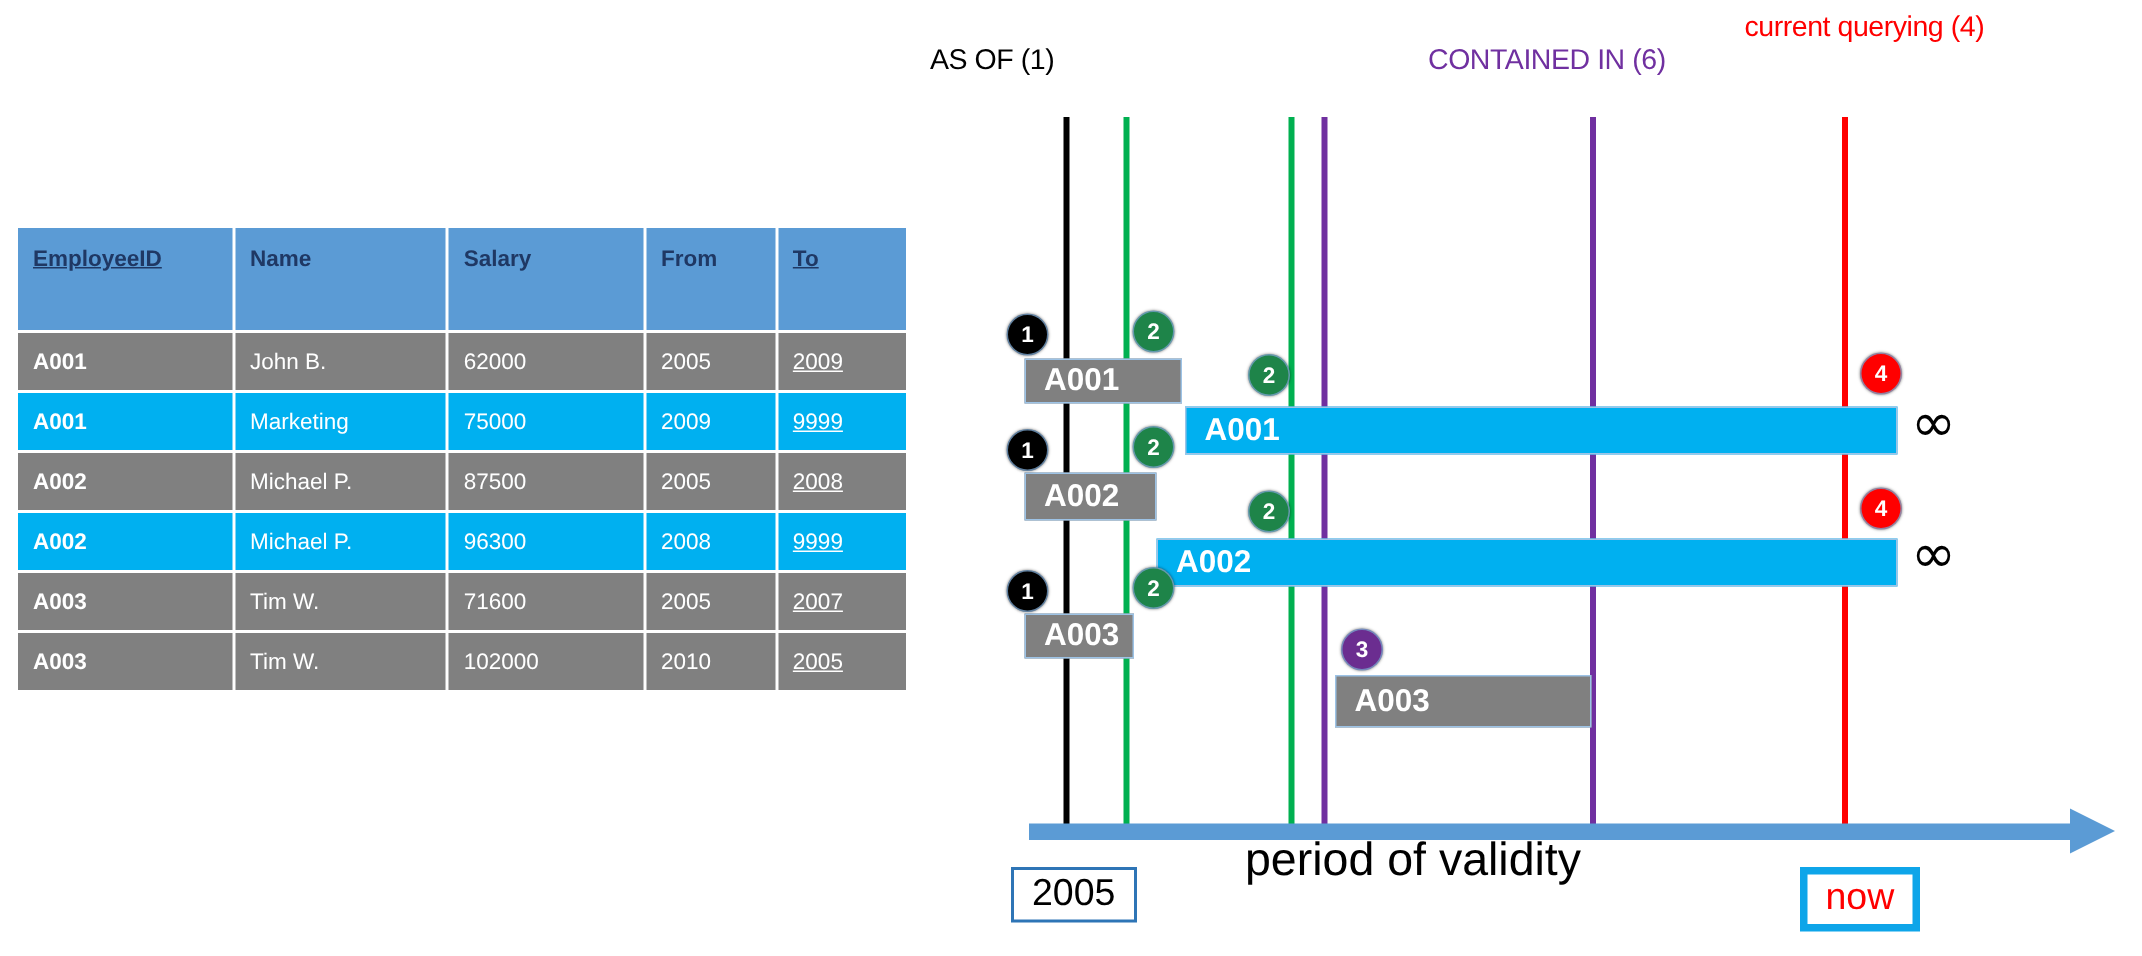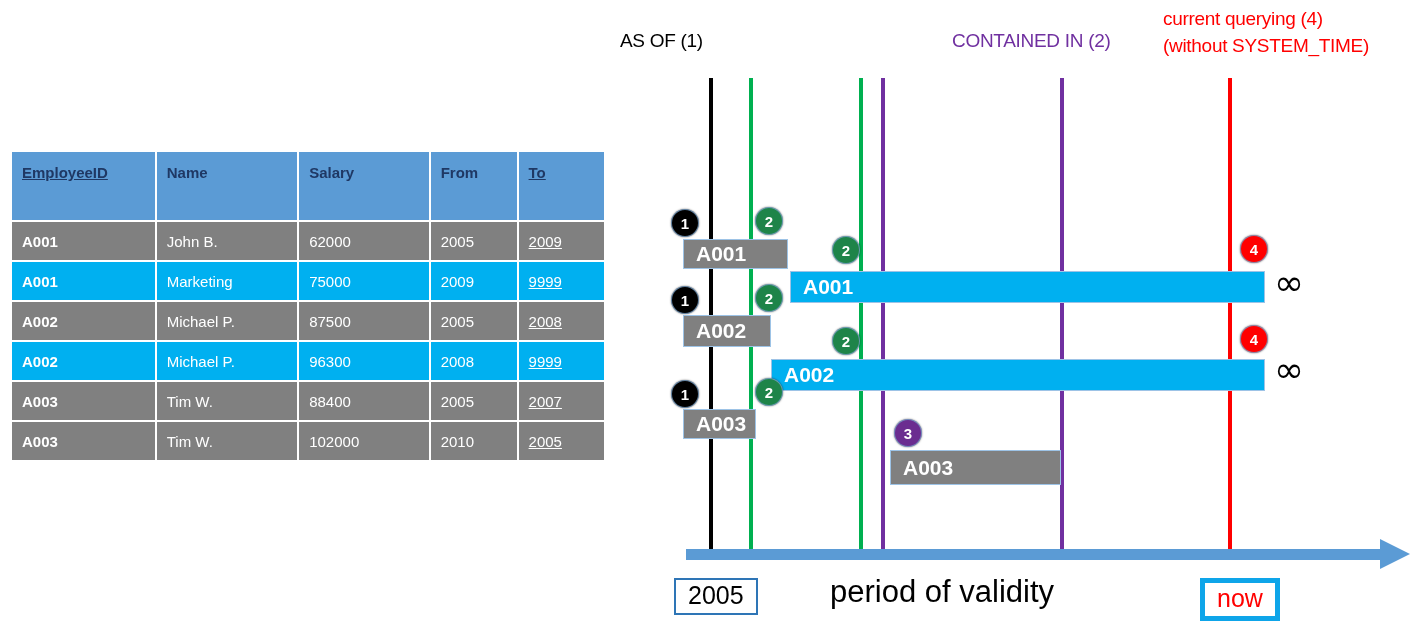--- a/index.html
+++ b/index.html
@@ -135,21 +135,21 @@
     position:absolute;
     font-size:25px;
     padding:1px 12px 3px 12px;
     background:#ffffff;
     font-family:"Liberation Sans", sans-serif;
   }
   #tag-2005{left:674px;top:578px;border:2px solid #2e75b6;color:#000000;}
   #tag-now{left:1200px;top:578px;border:5px solid #0ea5e9;color:#ff0000;}
 
   #axis-title{
-    position:absolute;left:830px;top:574px;
+    position:absolute;left:830px;top:555px;
     font-size:31px;color:#000000;
     font-family:"Liberation Sans", sans-serif;
     white-space:nowrap;
     text-align:center;
   }
 </style>
 </head>
 <body>
 
 <div class="canvas">
@@ -189,40 +189,39 @@
       <tr class="row-blue">
         <td class="c-id">A002</td>
         <td class="c-name">Michael P.</td>
         <td class="c-sal">96300</td>
         <td class="c-from">2008</td>
         <td class="c-to">9999</td>
       </tr>
       <tr class="row-gray">
         <td class="c-id">A003</td>
         <td class="c-name">Tim W.</td>
-        <td class="c-sal">88400</td>
+        <td class="c-sal">71600</td>
         <td class="c-from">2005</td>
         <td class="c-to">2007</td>
       </tr>
       <tr class="row-gray">
         <td class="c-id">A003</td>
         <td class="c-name">Tim W.</td>
         <td class="c-sal">102000</td>
         <td class="c-from">2010</td>
         <td class="c-to">2005</td>
       </tr>
     </tbody>
   </table>
 
   <div class="legend">
     <div class="leg-item" id="leg1">AS OF (1)</div>
-    <div class="leg-item" id="leg3">CONTAINED IN (2)</div>
+    <div class="leg-item" id="leg3">CONTAINED IN (6)</div>
     <div class="leg-item" id="leg4">
       <div>current querying (4)</div>
-      <div>(without SYSTEM_TIME)</div>
     </div>
   </div>
 
   <div class="vline" id="v-black"></div>
   <div class="vline" id="v-green1"></div>
   <div class="vline" id="v-green2"></div>
   <div class="vline" id="v-purple1"></div>
   <div class="vline" id="v-purple2"></div>
   <div class="vline" id="v-red"></div>
 

